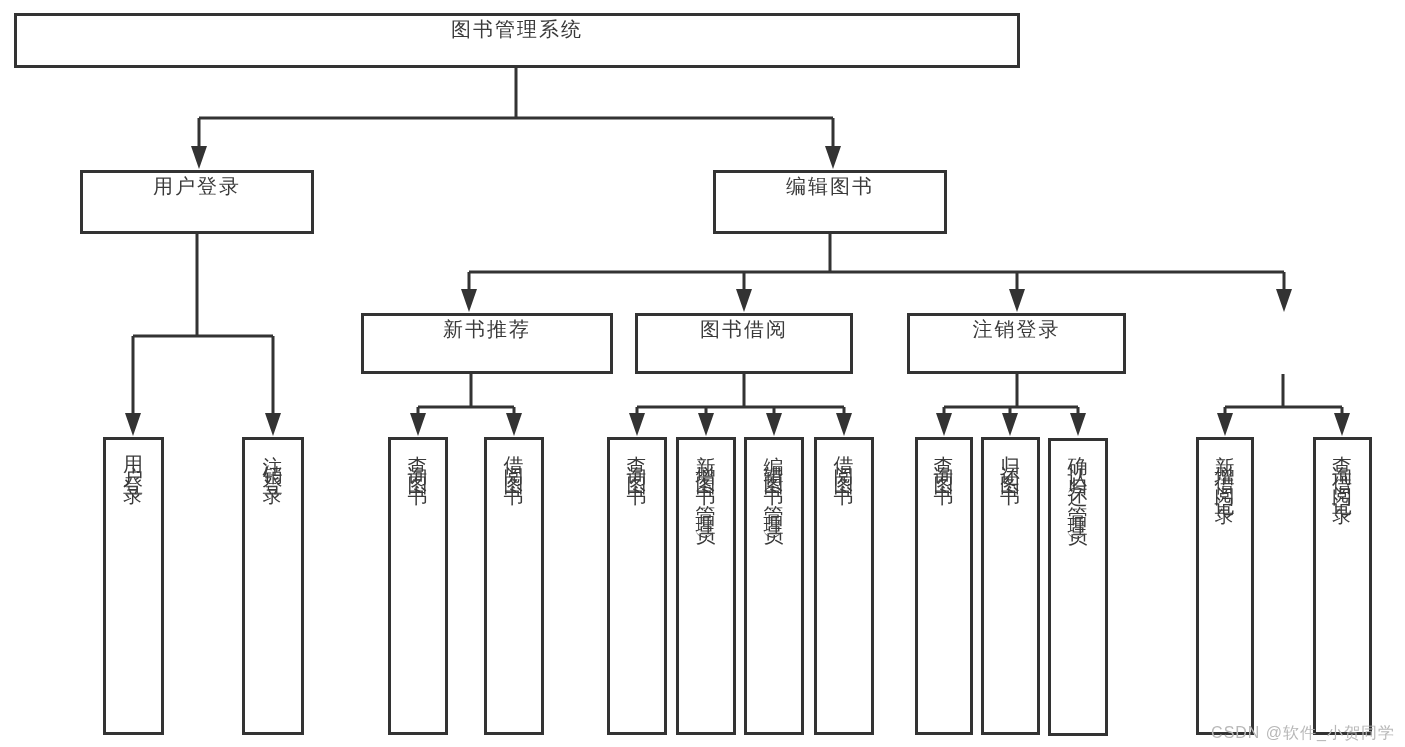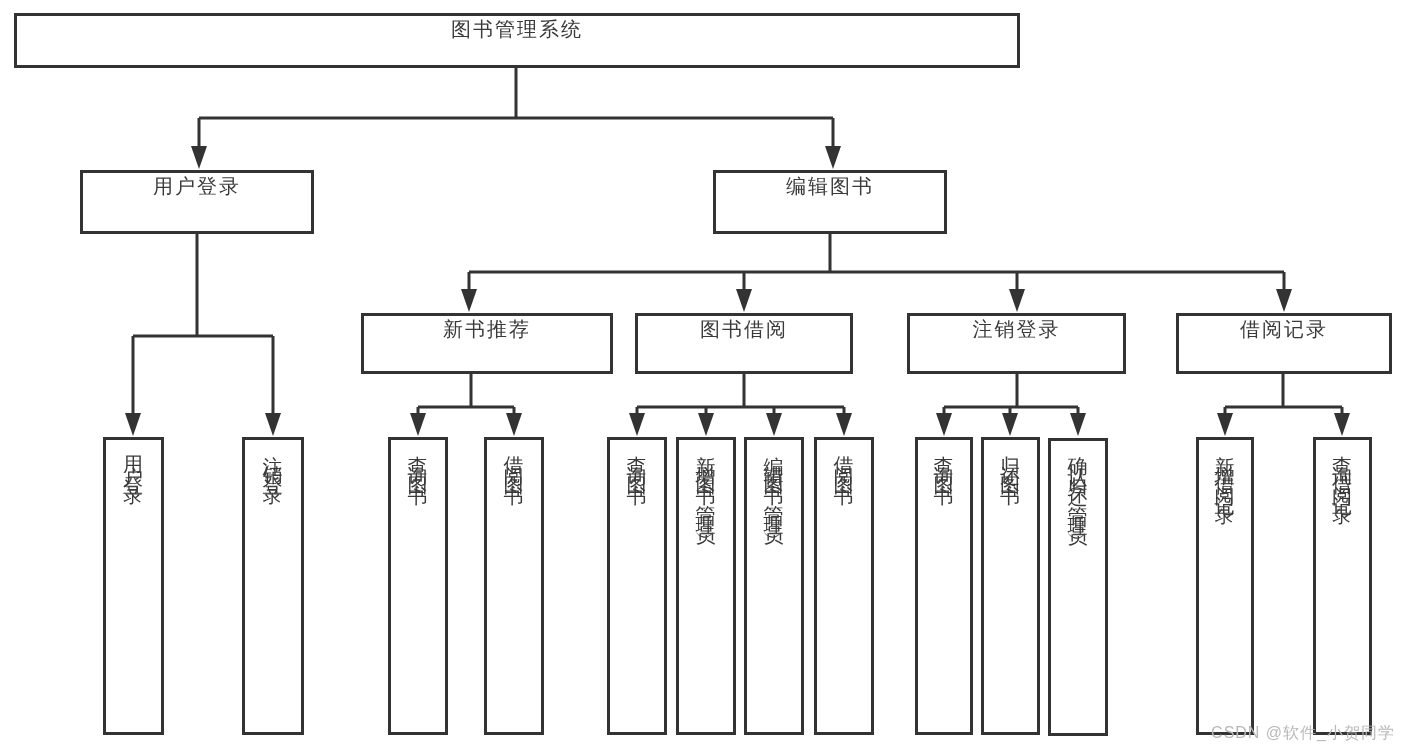--- a/index.html
+++ b/index.html
@@ -123,23 +123,20 @@
 
   <div class="node" style="left:361px; top:313px; width:252px; height:61px;">
     <span>新书推荐</span>
   </div>
   <div class="node" style="left:635px; top:313px; width:218px; height:61px;">
     <span>图书借阅</span>
   </div>
   <div class="node" style="left:907px; top:313px; width:219px; height:61px;">
     <span>注销登录</span>
   </div>
-  <div class="node" style="left:1176px; top:313px; width:216px; height:61px;">
-    <span>借阅记录</span>
-  </div>
 
   <div class="node vnode" style="left:103px; top:437px; width:61px; height:298px;">
     <span class="vtext">用户登录</span>
   </div>
   <div class="node vnode" style="left:242px; top:437px; width:62px; height:298px;">
     <span class="vtext">注销登录</span>
   </div>
 
   <div class="node vnode" style="left:388px; top:437px; width:60px; height:298px;">
     <span class="vtext">查询图书</span>

